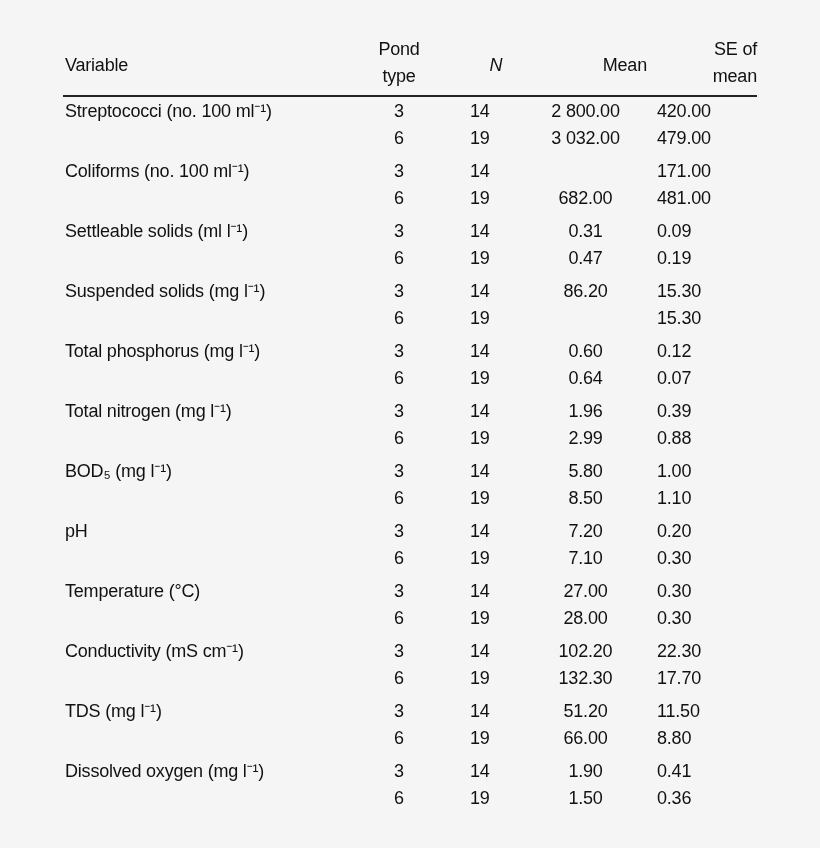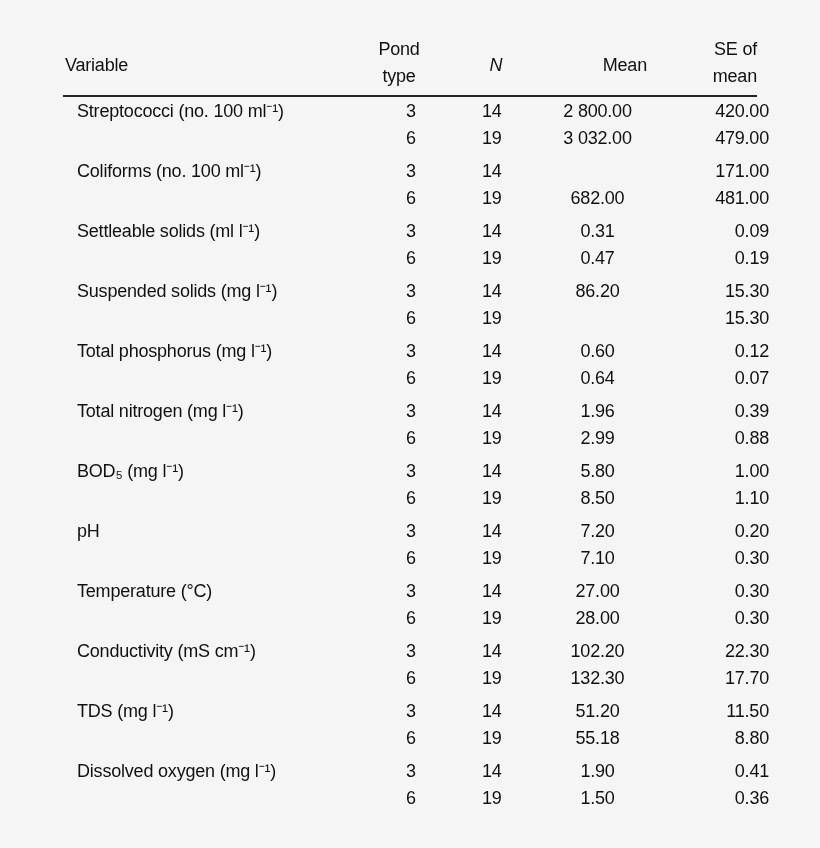--- a/index.html
+++ b/index.html
@@ -25,29 +25,29 @@
   .hcell { position: absolute; line-height: 27px; }
   .h-var { left: 2px; top: 16px; }
   .h-pond { left: 304px; width: 64px; top: 0; text-align: center; }
   .h-n { left: 418px; width: 30px; top: 16px; text-align: center; font-style: italic; }
   .h-mean { left: 490px; width: 94px; top: 16px; text-align: right; }
   .h-se { right: 0; width: 100px; top: 0; text-align: right; }
   .rule {
     position: absolute; left: 0; top: 59px; width: 694px; height: 2px; background: #222;
   }
   .body { position: absolute; left: 0; top: 62px; width: 694px; }
-  .group { position: relative; height: 60px; margin-left: 12px; }
+  .group { position: relative; height: 60px; }
   .row { position: absolute; left: 0; width: 694px; height: 27px; line-height: 27px; }
   .row.r0 { top: 0; }
   .row.r1 { top: 27px; }
   .c-var { position: absolute; left: 2px; white-space: nowrap; }
   .c-pond { position: absolute; left: 304px; width: 64px; text-align: center; }
   .c-n { position: absolute; left: 407px; width: 46px; text-align: left; }
   .c-mean { position: absolute; left: 460px; width: 125px; text-align: center; }
-  .c-se { position: absolute; right: 0; width: 100px; text-align: right; }
+  .c-se { position: absolute; right: 0; width: 100px; text-align: left; }
 </style>
 </head>
 <body>
 
 <div class="table">
   <div class="header">
     <div class="hcell h-var">Variable</div>
     <div class="hcell h-pond">
       <div>Pond</div>
       <div>type</div>
@@ -213,21 +213,21 @@
         <div class="row r0">
           <span class="c-var">TDS (mg l⁻¹)</span>
           <span class="c-pond">3</span>
           <span class="c-n">14</span>
           <span class="c-mean">51.20</span>
           <span class="c-se">11.50</span>
         </div>
         <div class="row r1">
           <span class="c-pond">6</span>
           <span class="c-n">19</span>
-          <span class="c-mean">55.18</span>
+          <span class="c-mean">66.00</span>
           <span class="c-se">8.80</span>
         </div>
       </div>
       <div class="group">
         <div class="row r0">
           <span class="c-var">Dissolved oxygen (mg l⁻¹)</span>
           <span class="c-pond">3</span>
           <span class="c-n">14</span>
           <span class="c-mean">1.90</span>
           <span class="c-se">0.41</span>

